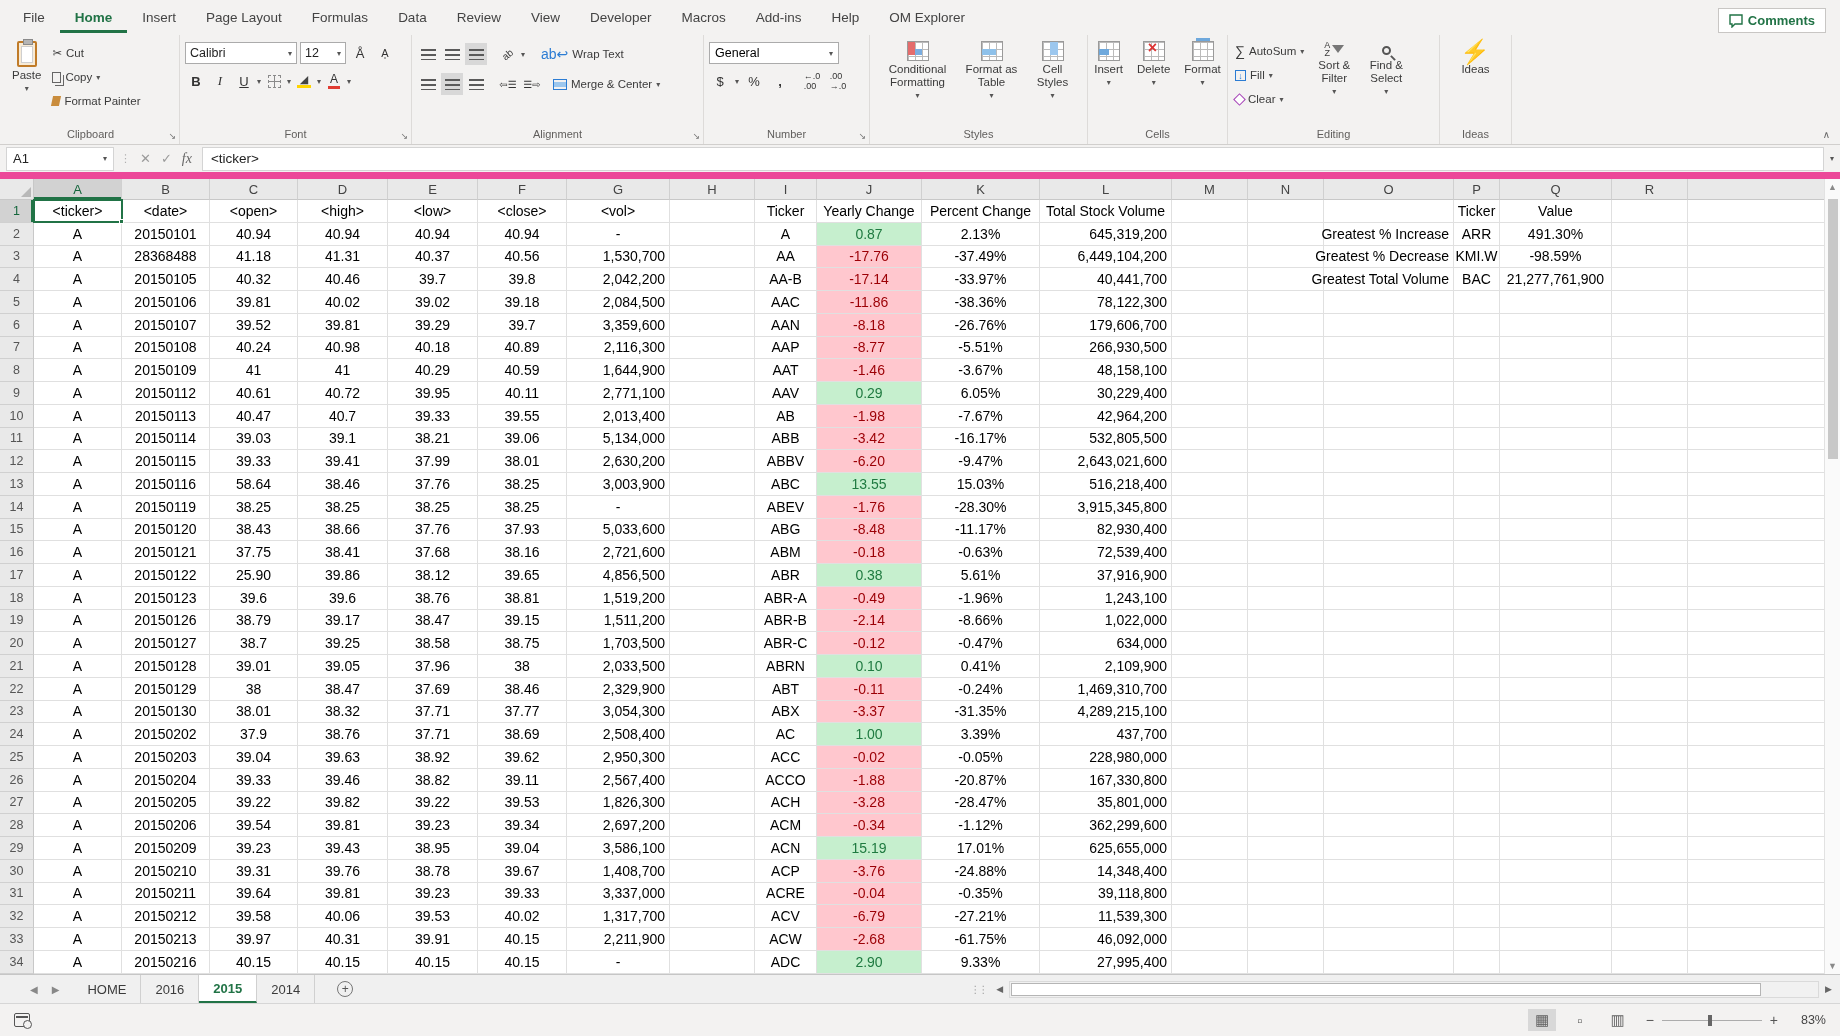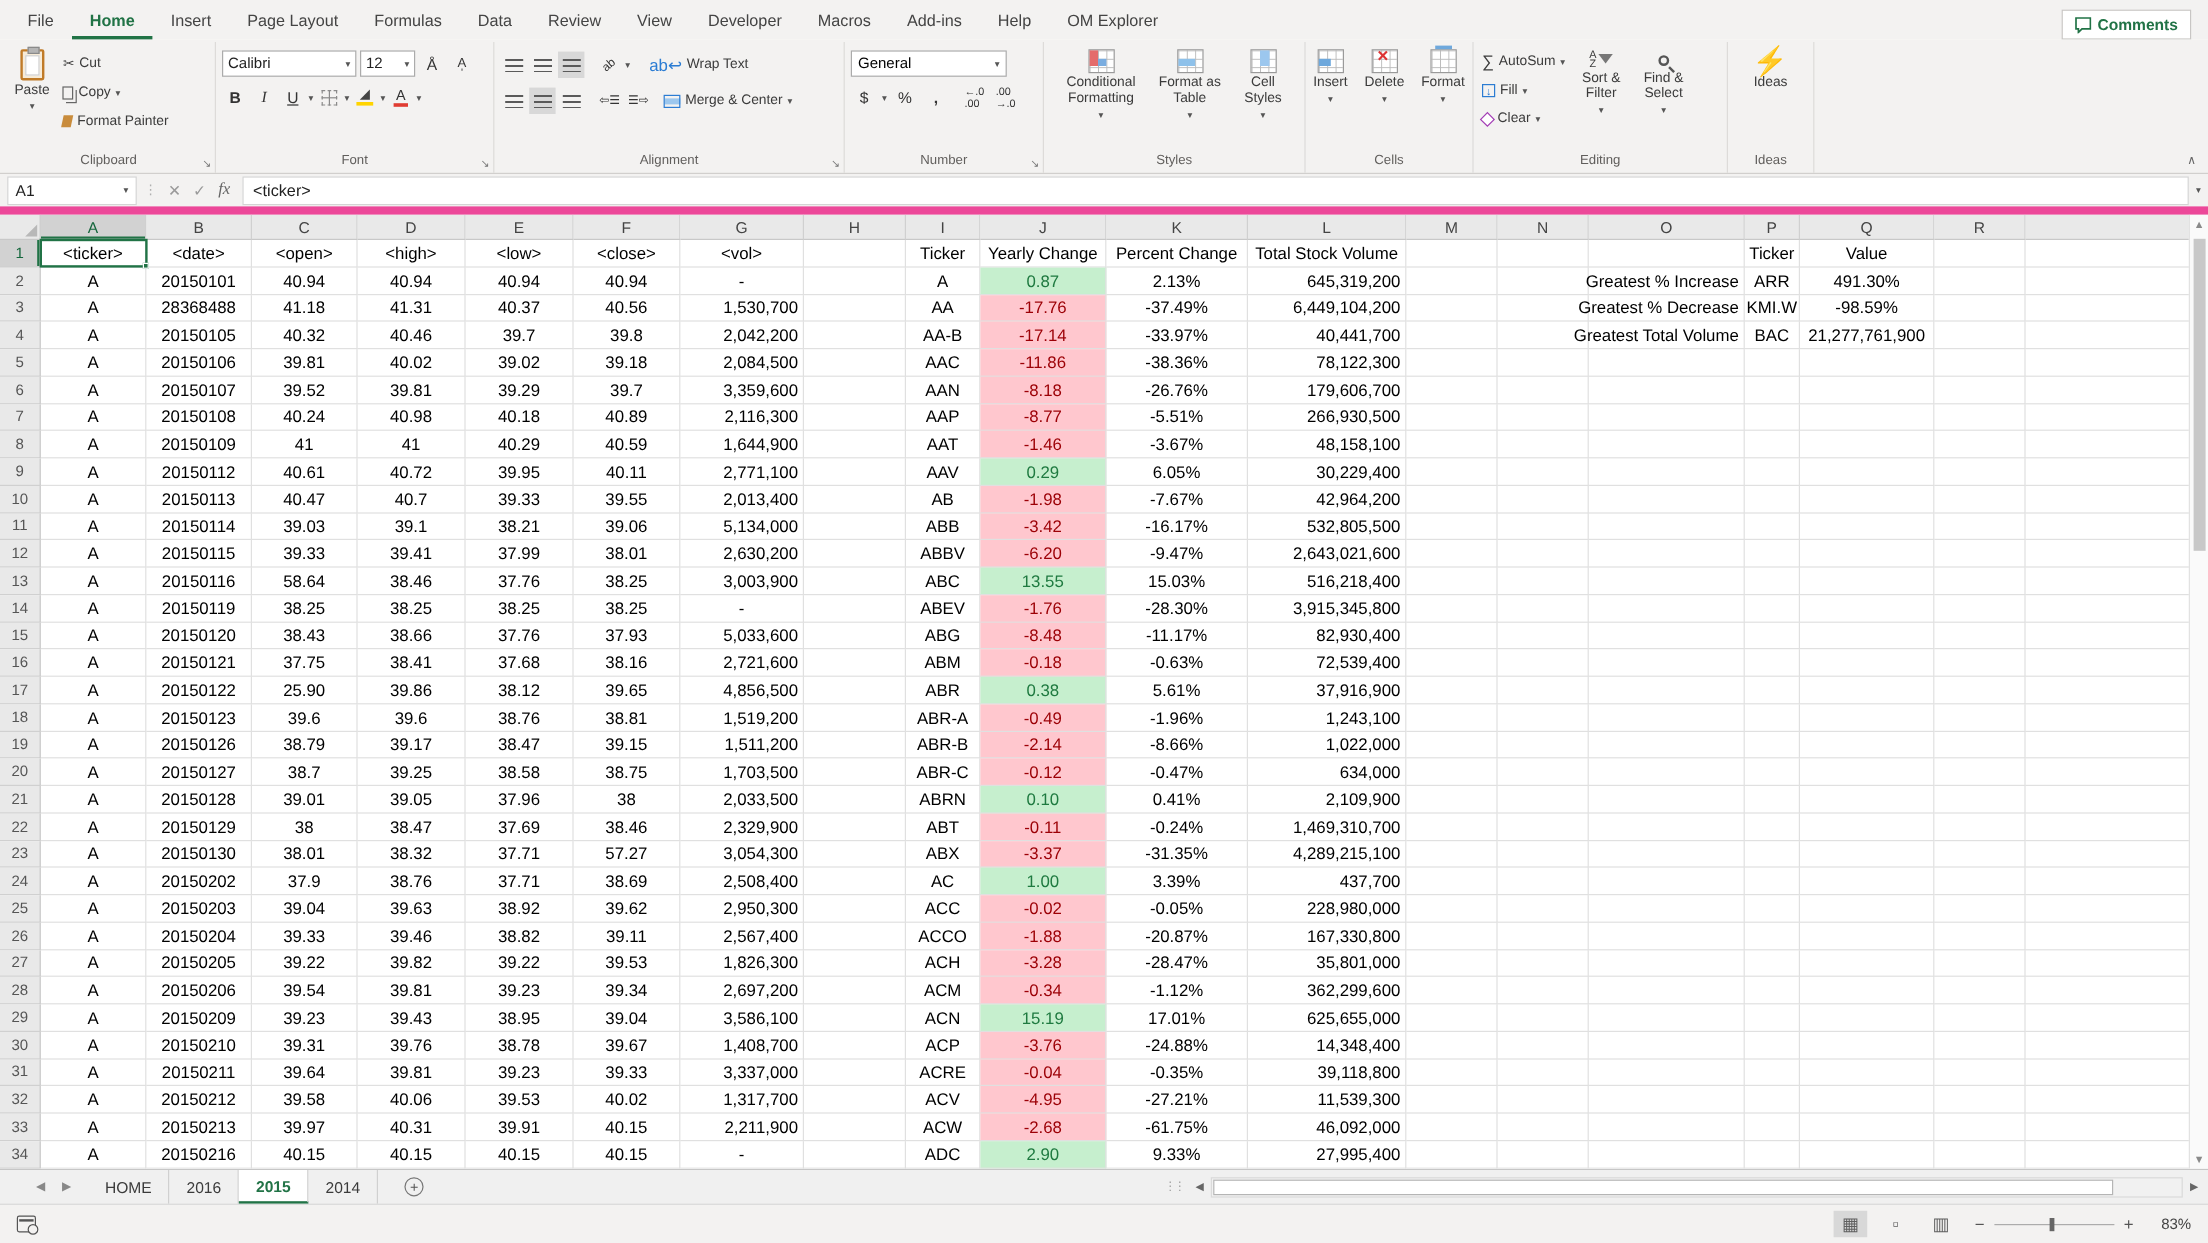--- a/index.html
+++ b/index.html
@@ -895,21 +895,21 @@
         <div class="cell col-R"></div>
         <div class="cell col-fill"></div>
       </div>
       <div class="grow">
         <div class="rhdr">23</div>
         <div class="cell col-A">A</div>
         <div class="cell col-B">20150130</div>
         <div class="cell col-C">38.01</div>
         <div class="cell col-D">38.32</div>
         <div class="cell col-E">37.71</div>
-        <div class="cell col-F">57.27</div>
+        <div class="cell col-F">37.77</div>
         <div class="cell col-G ar">3,054,300</div>
         <div class="cell col-H"></div>
         <div class="cell col-I">ABX</div>
         <div class="cell col-J neg">-3.37</div>
         <div class="cell col-K">-31.35%</div>
         <div class="cell col-L ar">4,289,215,100</div>
         <div class="cell col-M"></div>
         <div class="cell col-N"></div>
         <div class="cell col-O ar"></div>
         <div class="cell col-P"></div>
@@ -1097,21 +1097,21 @@
         <div class="rhdr">32</div>
         <div class="cell col-A">A</div>
         <div class="cell col-B">20150212</div>
         <div class="cell col-C">39.58</div>
         <div class="cell col-D">40.06</div>
         <div class="cell col-E">39.53</div>
         <div class="cell col-F">40.02</div>
         <div class="cell col-G ar">1,317,700</div>
         <div class="cell col-H"></div>
         <div class="cell col-I">ACV</div>
-        <div class="cell col-J neg">-4.95</div>
+        <div class="cell col-J neg">-6.79</div>
         <div class="cell col-K">-27.21%</div>
         <div class="cell col-L ar">11,539,300</div>
         <div class="cell col-M"></div>
         <div class="cell col-N"></div>
         <div class="cell col-O ar"></div>
         <div class="cell col-P"></div>
         <div class="cell col-Q"></div>
         <div class="cell col-R"></div>
         <div class="cell col-fill"></div>
       </div>

